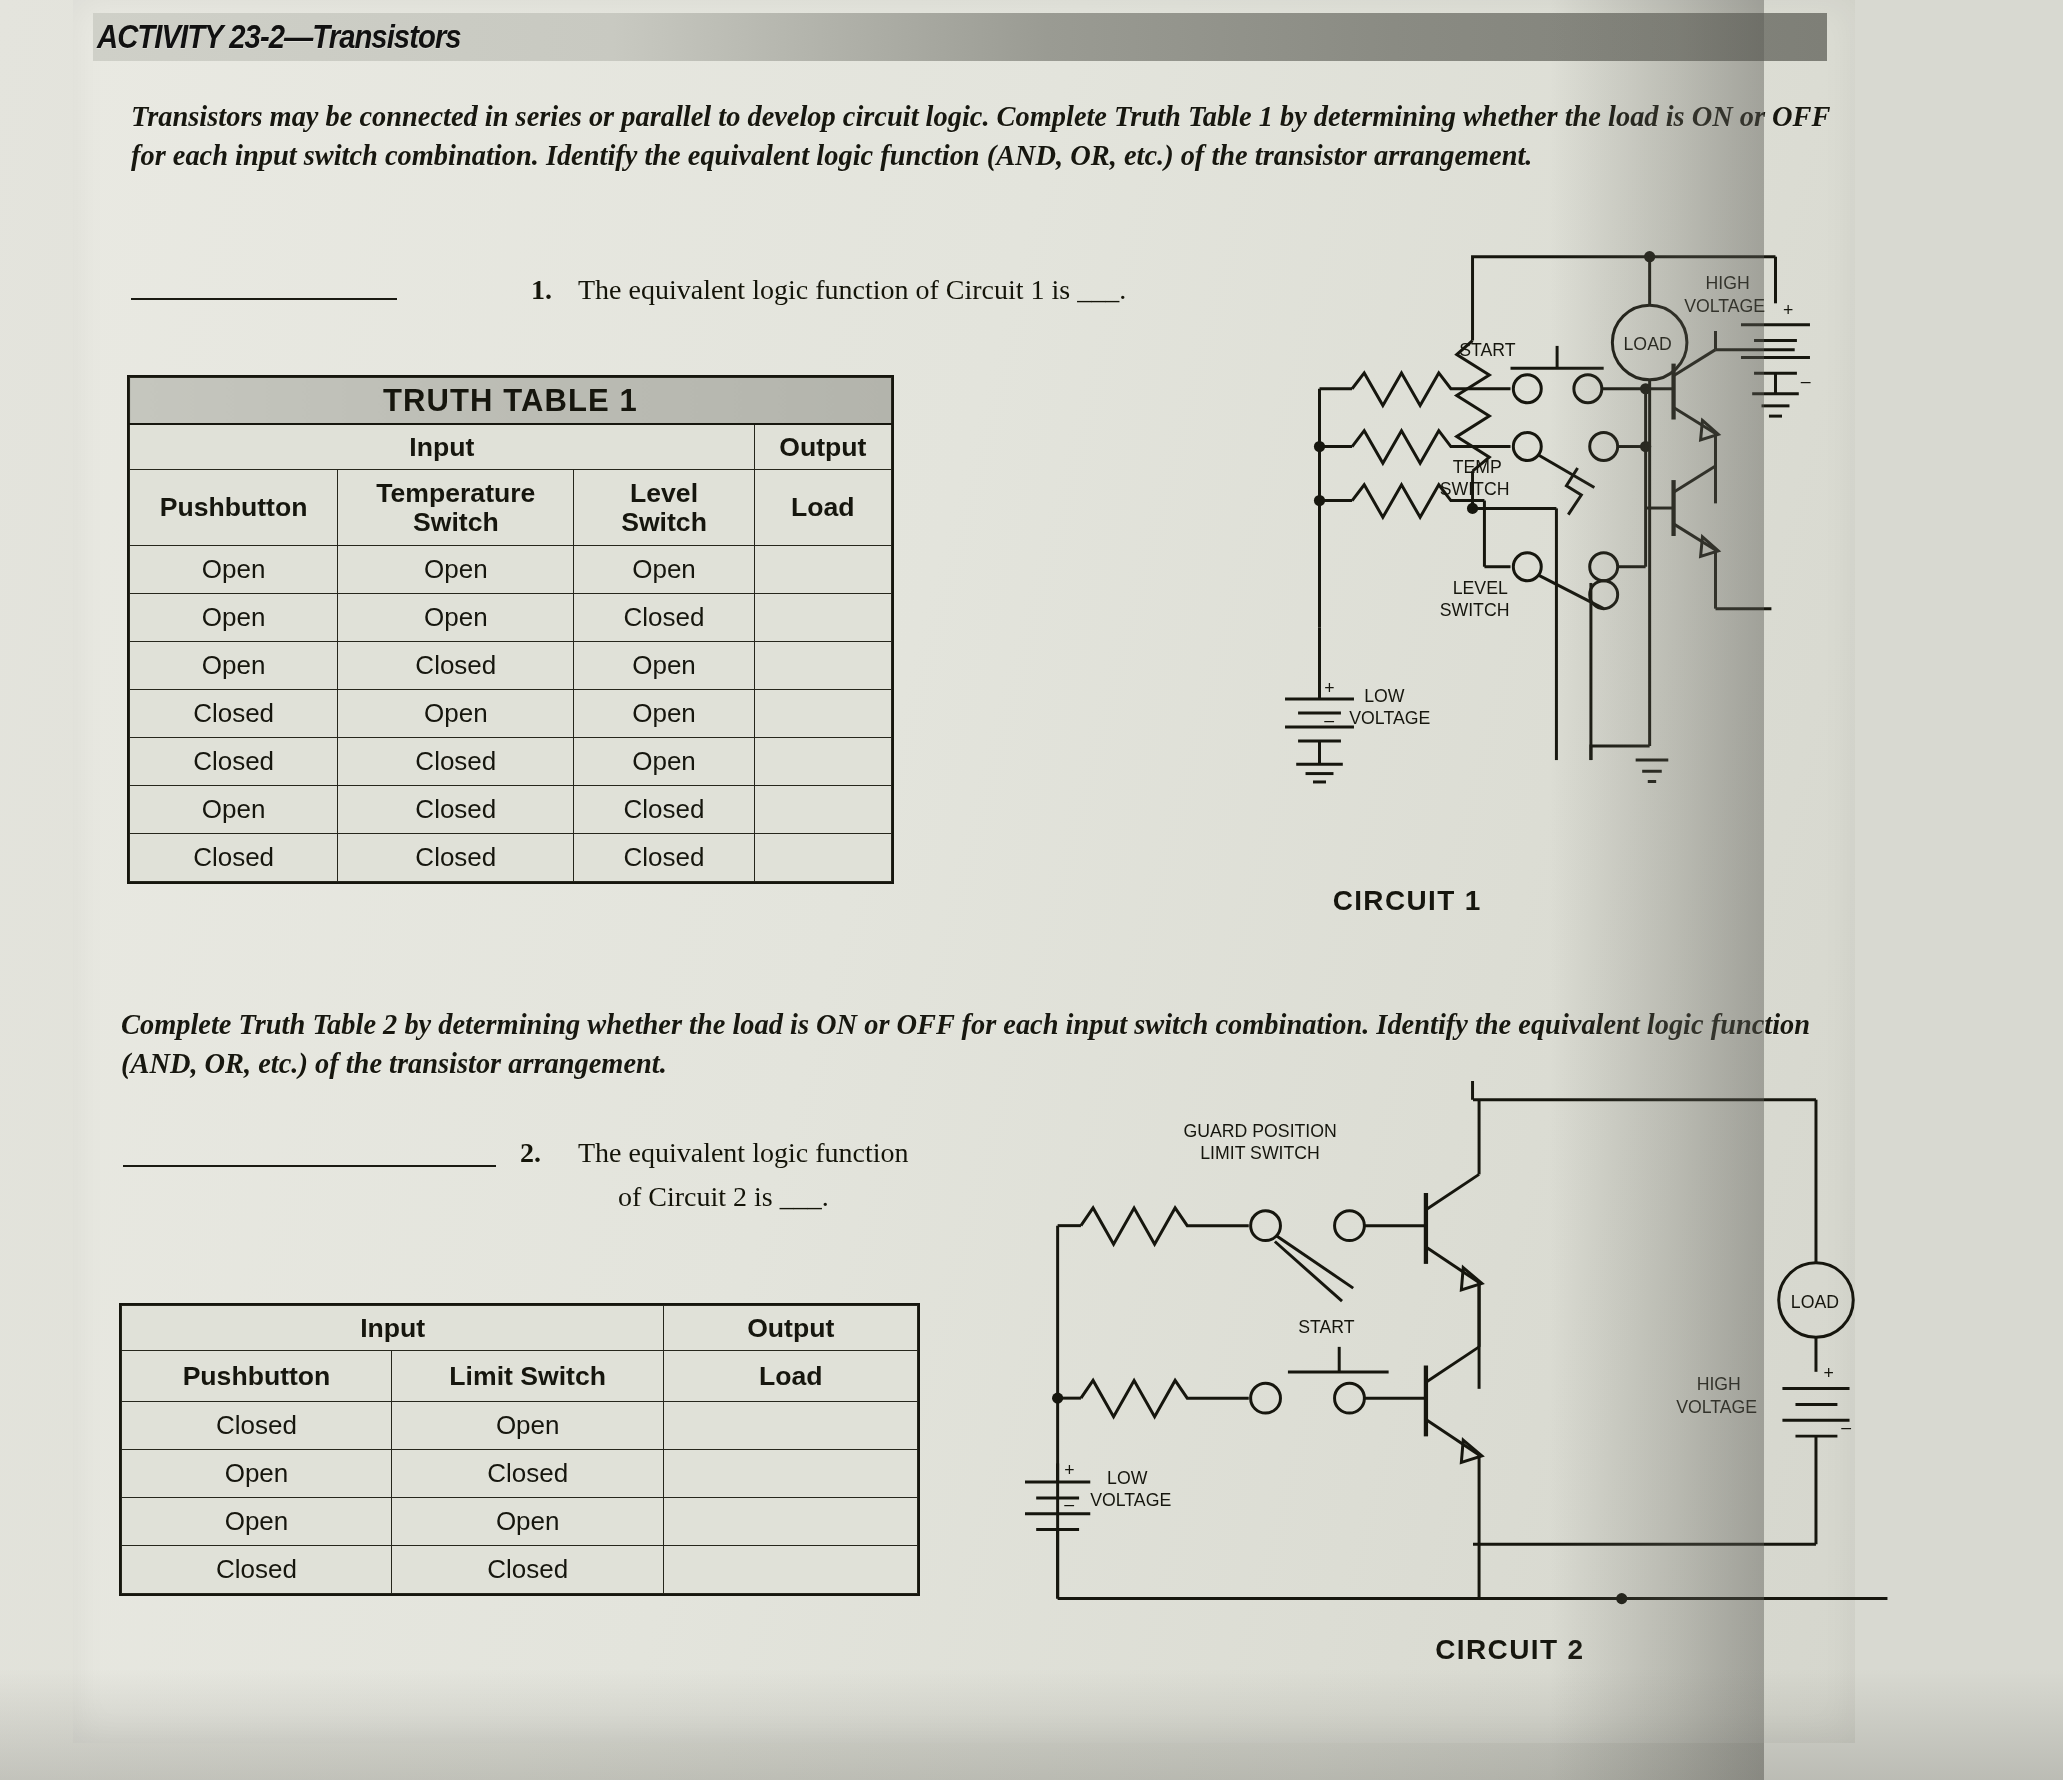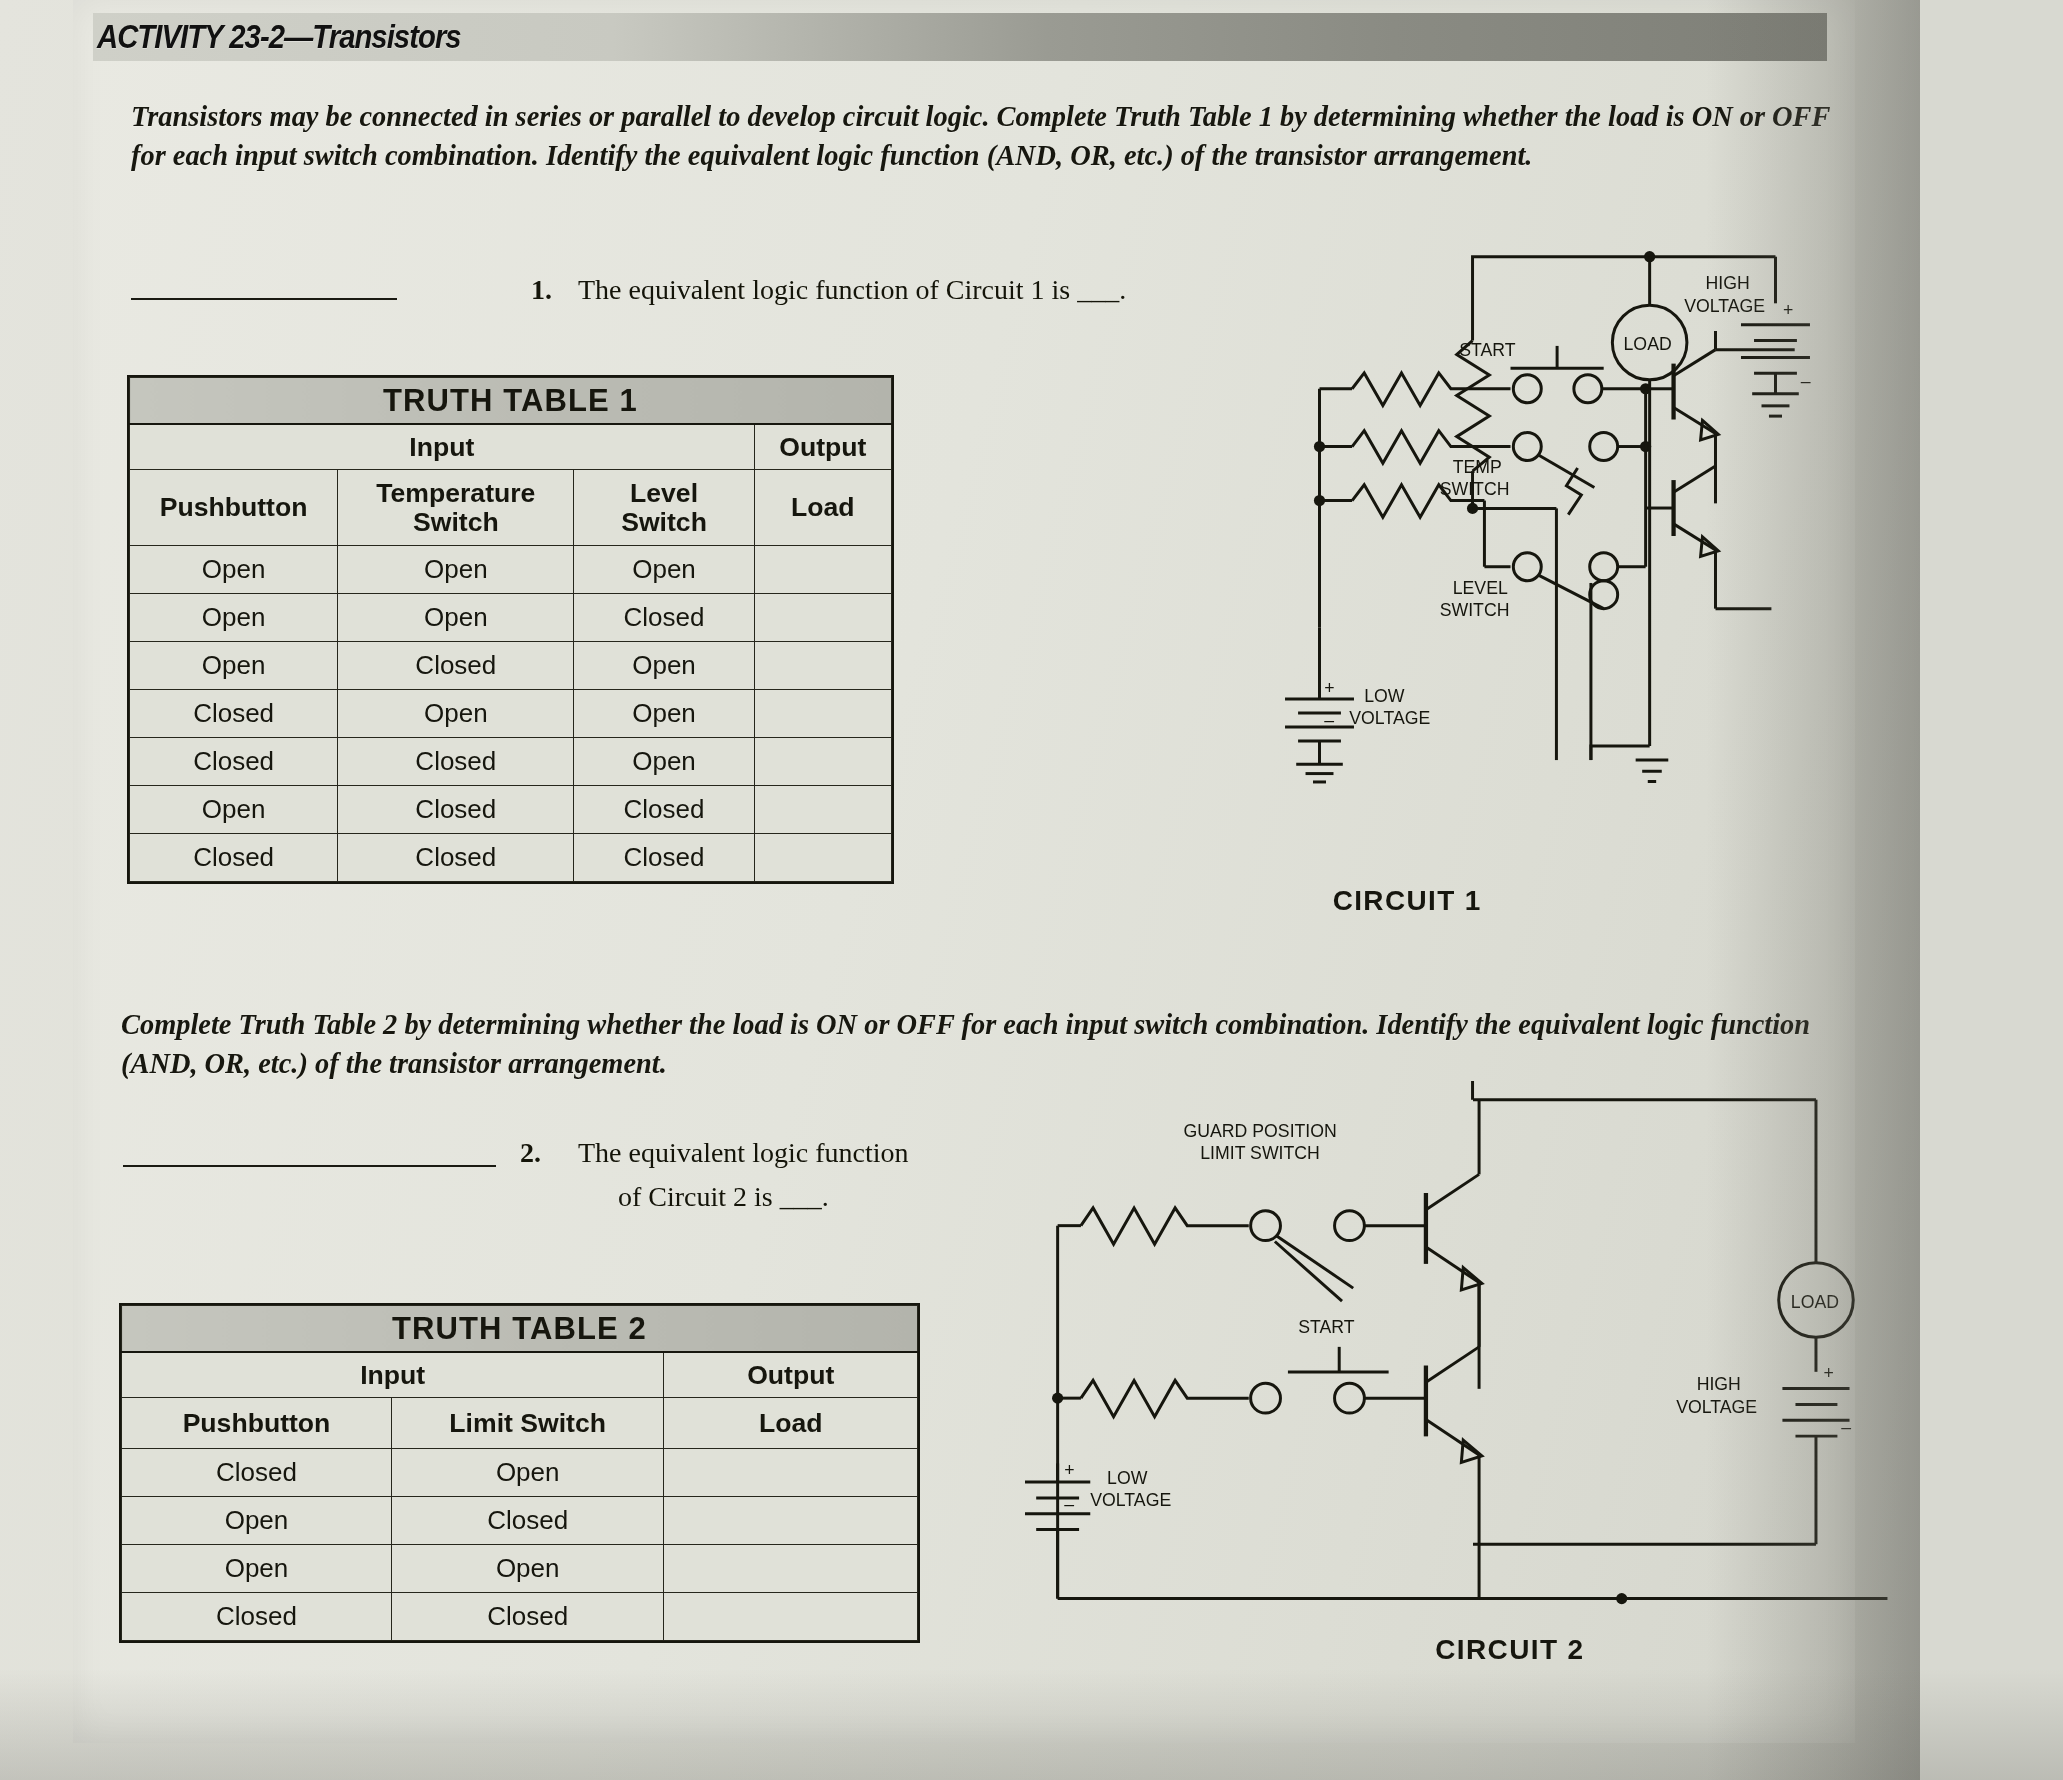--- a/index.html
+++ b/index.html
@@ -5,21 +5,21 @@
   html,body{margin:0;padding:0;}
   body{
     width:2064px;height:1781px;
     background:#d8d9d1;
     font-family:"Liberation Serif",serif;
     position:relative;
     overflow:hidden;
   }
   
   #page{
-    position:absolute;left:0;top:0;width:1920px;height:1781px;
+    position:absolute;left:0;top:0;width:1764px;height:1781px;
     background:linear-gradient(100deg,#e4e4dd 0%,#dedfd6 40%,#d2d3ca 78%,#c3c4bb 100%);
   }
   #sheet{
     position:absolute;left:73px;top:0;width:1782px;height:1743px;
     background:linear-gradient(105deg,#e9e9e2 0%,#e3e4dc 45%,#dcddd4 75%,#d5d6cd 100%);
     box-shadow:0 0 37px rgba(0,0,0,.06) inset;
   }
   .rightdark{
     position:absolute;right:0;top:0;width:214px;height:1781px;
     background:linear-gradient(90deg,rgba(120,120,112,0) 0%,rgba(110,110,102,.30) 60%,rgba(90,90,84,.45) 100%);
@@ -335,23 +335,20 @@
   <div class="para" id="p2">Complete Truth Table 2 by determining whether the load is ON or OFF for each input switch combination. Identify the equivalent logic function (AND, OR, etc.) of the transistor arrangement.</div>
 
   <div class="blankline" style="left:123px;top:1165px;width:373px;"></div>
   <div class="numline" style="left:520px;top:1133px;font-weight:bold;">2.</div>
   <div class="numline" style="left:578px;top:1133px;width:578px;">The equivalent logic function</div>
   <div class="numline" style="left:578px;top:1177px;width:578px;margin-left:40px;">of Circuit 2 is ___.</div>
 
   <div class="ttable" style="left:119px;top:1303px;width:797px;">
     <table>
       <tbody>
-          <tr>
-        <td class="tt-banner" colspan="3">TRUTH TABLE 2</td>
-      </tr>
       <tr>
         <td class="tt-head" colspan="2" style="height:44px;">Input</td>
         <td class="tt-head" style="width:254px;height:44px;">Output</td>
       </tr>
       <tr>
         <td class="tt-sub" style="width:270px;height:50px;">Pushbutton</td>
         <td class="tt-sub" style="width:273px;height:50px;">Limit Switch</td>
         <td class="tt-sub" style="width:254px;height:50px;">Load</td>
       </tr>
       <tr>

